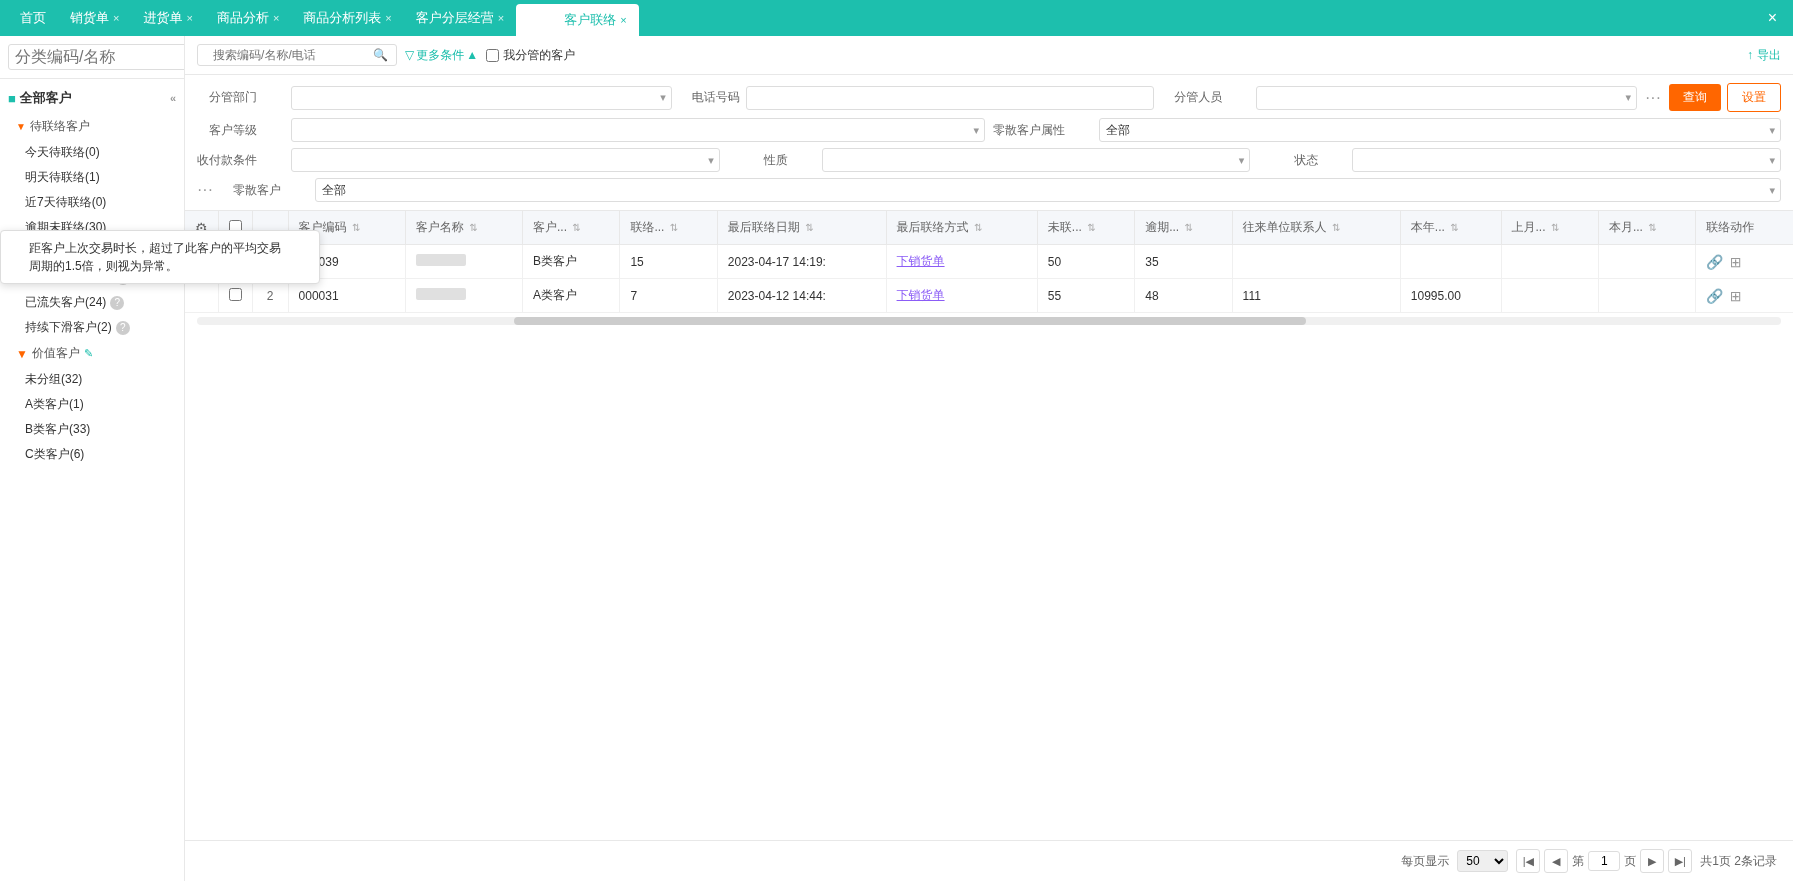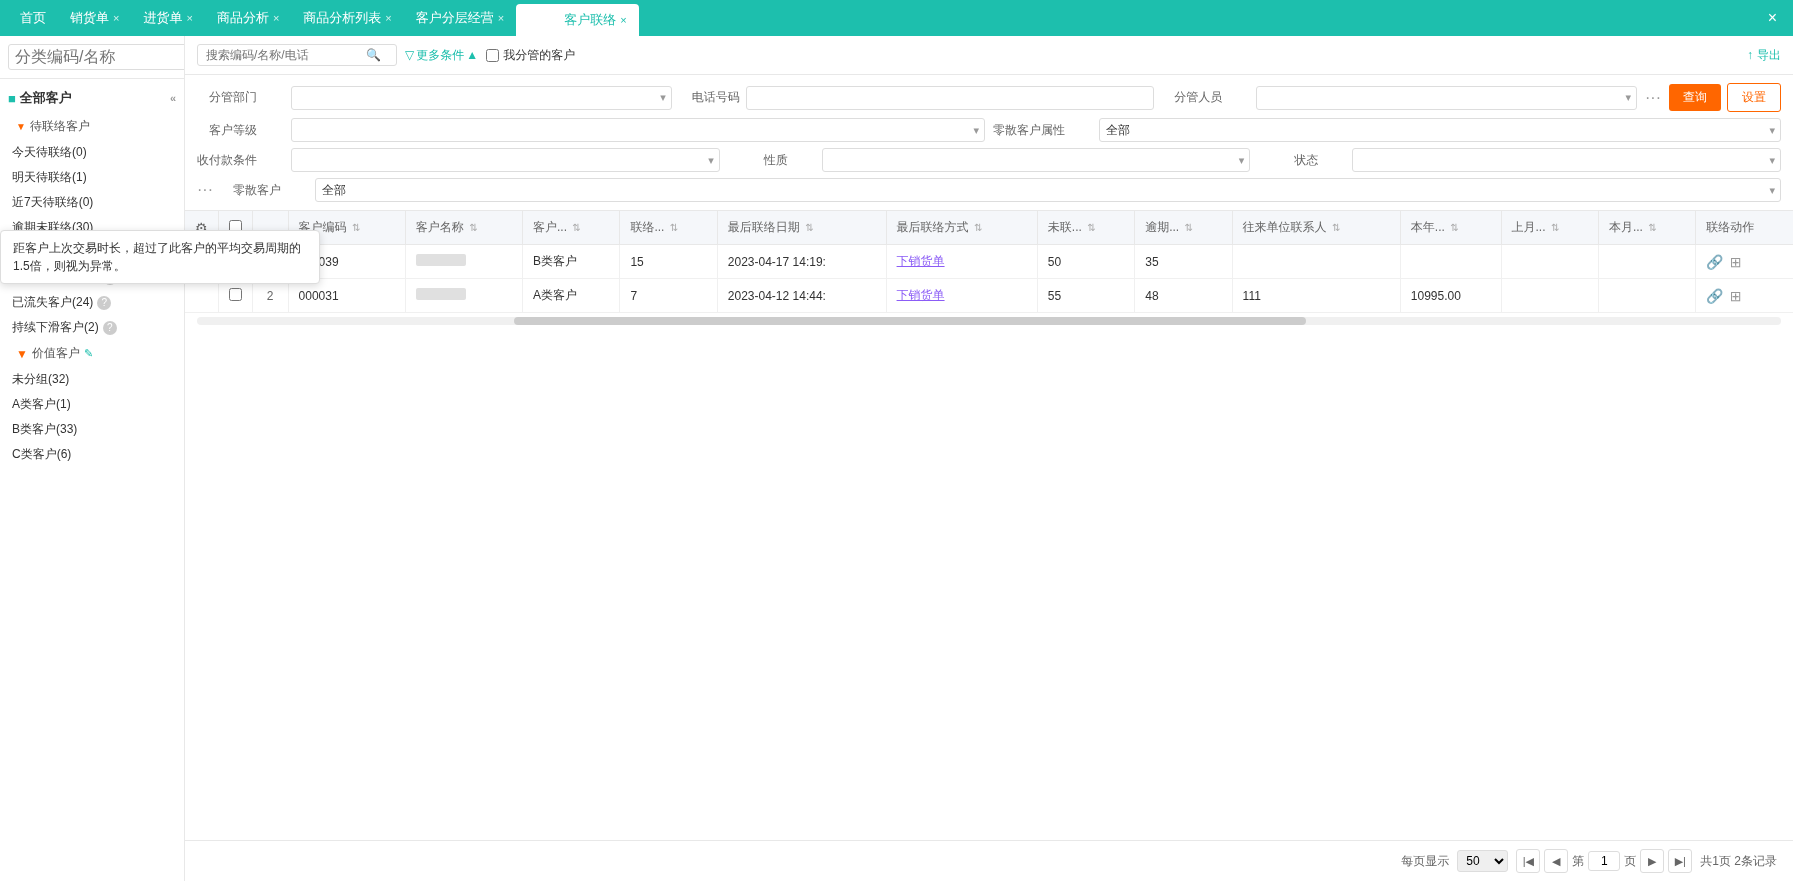--- a/index.html
+++ b/index.html
@@ -112,21 +112,21 @@
     .tree-section-title {
       display: flex;
       align-items: center;
       padding: 5px 8px 5px 16px;
       font-size: 12px;
       color: #555;
       cursor: pointer;
     }
     .tree-section-title .arrow { margin-right: 4px; color: #f60; font-size: 10px; }
     .tree-item {
-      padding: 4px 8px 4px 12px;
+      padding: 4px 8px 4px 25px;
       font-size: 12px;
       color: #333;
       cursor: pointer;
       display: flex;
       align-items: center;
     }
     .tree-item.active-orange {
       background: #f60;
       color: #fff;
       border-radius: 2px;
@@ -157,21 +157,21 @@
     .edit-icon { color: #1dbfad; margin-left: 4px; font-size: 11px; }
 
     
     .tooltip-box {
       position: absolute;
       left: 0;
       top: 230px;
       background: #fff;
       border: 1px solid #ddd;
       border-radius: 4px;
-      padding: 8px 12px;
+      padding: 8px 28px;
       font-size: 12px;
       color: #333;
       box-shadow: 0 2px 8px rgba(0,0,0,0.15);
       z-index: 100;
       width: 320px;
       line-height: 1.5;
     }
 
     
     .content-area {
@@ -193,20 +193,21 @@
       flex-wrap: wrap;
     }
     .filter-bar .search-input-wrap {
       display: flex;
       align-items: center;
       border: 1px solid #ddd;
       border-radius: 3px;
       padding: 3px 8px;
       width: 200px;
       background: #fff;
+      justify-content: flex-end;
     }
     .filter-bar .search-input-wrap input {
       border: none;
       outline: none;
       font-size: 12px;
       width: 160px;
     }
     .filter-bar .more-conditions {
       color: #1dbfad;
       display: flex;

